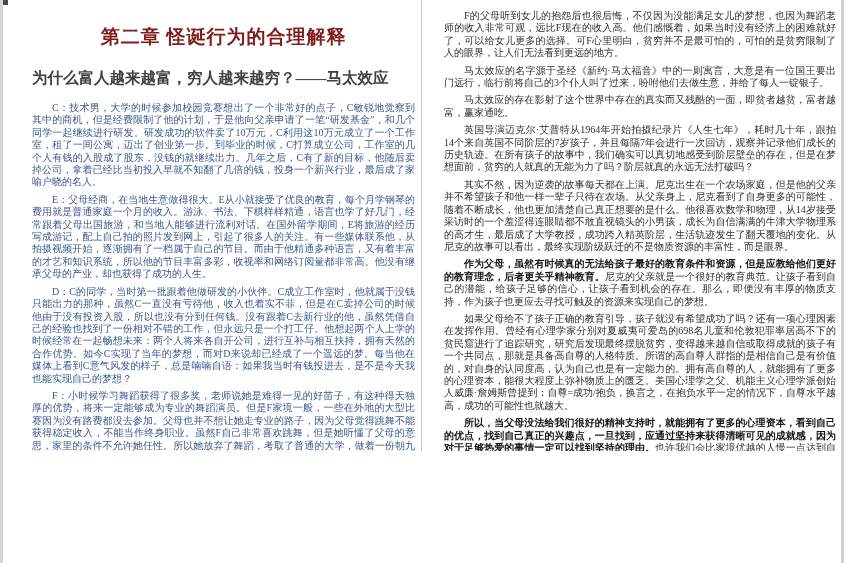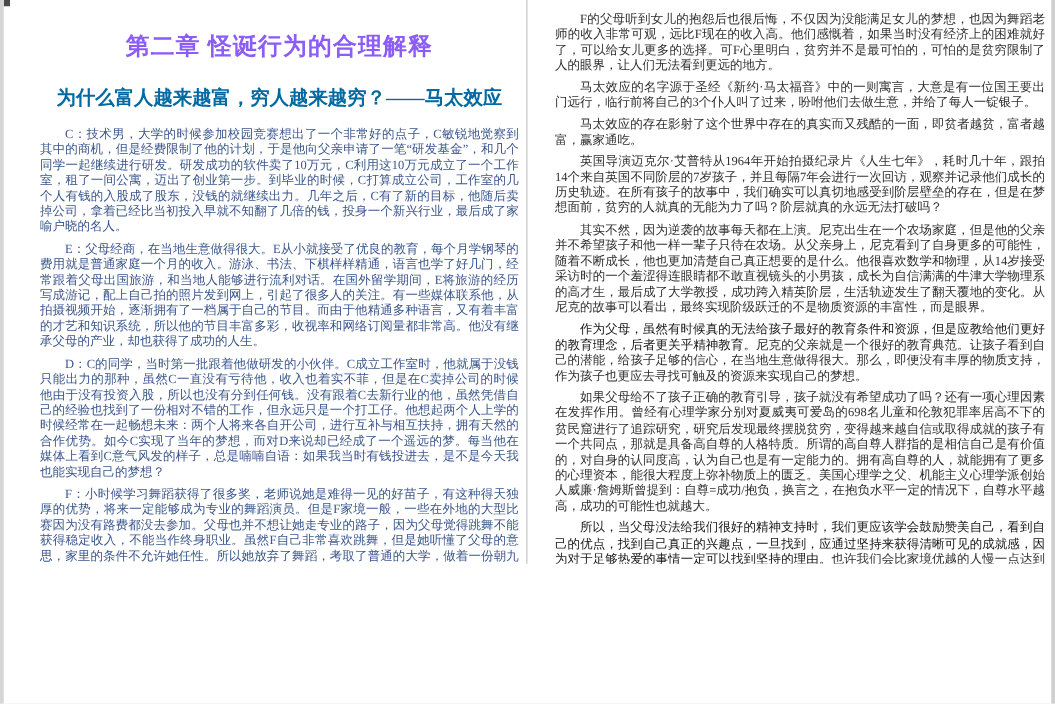--- a/index.html
+++ b/index.html
@@ -9,35 +9,35 @@
     overflow:hidden; box-sizing:border-box;
     border-left:3px solid #d6d6d6; border-right:3px solid #d0d0d0;
   }
   .corner-mark { position:absolute; left:0; top:0; width:5px; height:5px; background:#4a4a4a; }
   .spread { display:flex; width:100%; height:100%; }
   .page { box-sizing:border-box; height:451px; overflow:hidden; }
   .page-left  { width:419px; padding:16px 6px 0 29px; border-right:1px solid #c7c7c7; }
   .page-right { width:419px; padding:10px 5px 0 22px; }
 
   .chapter-title {
-    text-align:center; font-weight:bold; color:#8b5cf6;
+    text-align:center; font-weight:bold; color:#7f1d1d;
     font-size:19px; margin:8px 0 18px 0; letter-spacing:1px;
   }
   .section-title {
-    text-align:center; font-weight:bold; color:#0369a1;
+    text-align:left; font-weight:bold; color:#404040;
     font-size:15.5px; margin:0 0 13px 0;
   }
   p.body-par {
     margin:0 0 5px 0; text-indent:2em;
     font-size:10px; line-height:12.4px;
     text-align:justify;
   }
   .page-left p.body-par  { color:#3a568c; }
   .page-right p.body-par { color:#2e2e2e; }
-  p.body-par b { font-weight:normal; color:#141414; }
+  p.body-par b { font-weight:bold; color:#141414; }
 </style>
 </head>
 <body>
 
 <div class="screen">
   <div class="corner-mark"></div>
   <div class="spread">
 
     <div class="page page-left">
       <div class="chapter-title">第二章 怪诞行为的合理解释</div>
@@ -60,24 +60,24 @@
       <p class="body-par">
         <b></b><span>马太效应的存在影射了这个世界中存在的真实而又残酷的一面，即贫者越贫，富者越富，赢家通吃。</span>
       </p>
       <p class="body-par">
         <b></b><span>英国导演迈克尔·艾普特从1964年开始拍摄纪录片《人生七年》，耗时几十年，跟拍14个来自英国不同阶层的7岁孩子，并且每隔7年会进行一次回访，观察并记录他们成长的历史轨迹。在所有孩子的故事中，我们确实可以真切地感受到阶层壁垒的存在，但是在梦想面前，贫穷的人就真的无能为力了吗？阶层就真的永远无法打破吗？</span>
       </p>
       <p class="body-par">
         <b></b><span>其实不然，因为逆袭的故事每天都在上演。尼克出生在一个农场家庭，但是他的父亲并不希望孩子和他一样一辈子只待在农场。从父亲身上，尼克看到了自身更多的可能性，随着不断成长，他也更加清楚自己真正想要的是什么。他很喜欢数学和物理，从14岁接受采访时的一个羞涩得连眼睛都不敢直视镜头的小男孩，成长为自信满满的牛津大学物理系的高才生，最后成了大学教授，成功跨入精英阶层，生活轨迹发生了翻天覆地的变化。从尼克的故事可以看出，最终实现阶级跃迁的不是物质资源的丰富性，而是眼界。</span>
       </p>
       <p class="body-par">
-        <b>作为父母，虽然有时候真的无法给孩子最好的教育条件和资源，但是应教给他们更好的教育理念，后者更关乎精神教育。</b><span>尼克的父亲就是一个很好的教育典范。让孩子看到自己的潜能，给孩子足够的信心，在当地生意做得很大。那么，即便没有丰厚的物质支持，作为孩子也更应去寻找可触及的资源来实现自己的梦想。</span>
+        <b>作为父母，虽然有时候真的无法给孩子最好的教育条件和资源，但是应教给他们更好的教育理念，后者更关乎精神教育。</b><span>尼克的父亲就是一个很好的教育典范。让孩子看到自己的潜能，给孩子足够的信心，让孩子看到机会的存在。那么，即便没有丰厚的物质支持，作为孩子也更应去寻找可触及的资源来实现自己的梦想。</span>
       </p>
       <p class="body-par">
         <b></b><span>如果父母给不了孩子正确的教育引导，孩子就没有希望成功了吗？还有一项心理因素在发挥作用。曾经有心理学家分别对夏威夷可爱岛的698名儿童和伦敦犯罪率居高不下的贫民窟进行了追踪研究，研究后发现最终摆脱贫穷，变得越来越自信或取得成就的孩子有一个共同点，那就是具备高自尊的人格特质。所谓的高自尊人群指的是相信自己是有价值的，对自身的认同度高，认为自己也是有一定能力的。拥有高自尊的人，就能拥有了更多的心理资本，能很大程度上弥补物质上的匮乏。美国心理学之父、机能主义心理学派创始人威廉·詹姆斯曾提到：自尊=成功/抱负，换言之，在抱负水平一定的情况下，自尊水平越高，成功的可能性也就越大。</span>
       </p>
       <p class="body-par">
-        <b>所以，当父母没法给我们很好的精神支持时，我们更应该学会鼓励赞美自己，看到自己的优点，找到自己真正的兴趣点，一旦找到，应通过坚持来获得清晰可见的成就感，因为对于足够热爱的事情一定可以找到坚持的理由。</b><span>也许我们会比家境优越的人慢一点达到自己想要的结果，但是只要努力，成功就不会缺席。</span>
+        <b>所以，当父母没法给我们很好的精神支持时，就能拥有了更多的心理资本，看到自己的优点，找到自己真正的兴趣点，一旦找到，应通过坚持来获得清晰可见的成就感，因为对于足够热爱的事情一定可以找到坚持的理由。</b><span>也许我们会比家境优越的人慢一点达到自己想要的结果，但是只要努力，成功就不会缺席。</span>
       </p>
     </div>
 
   </div>
 </div>
 
 </body></html>

